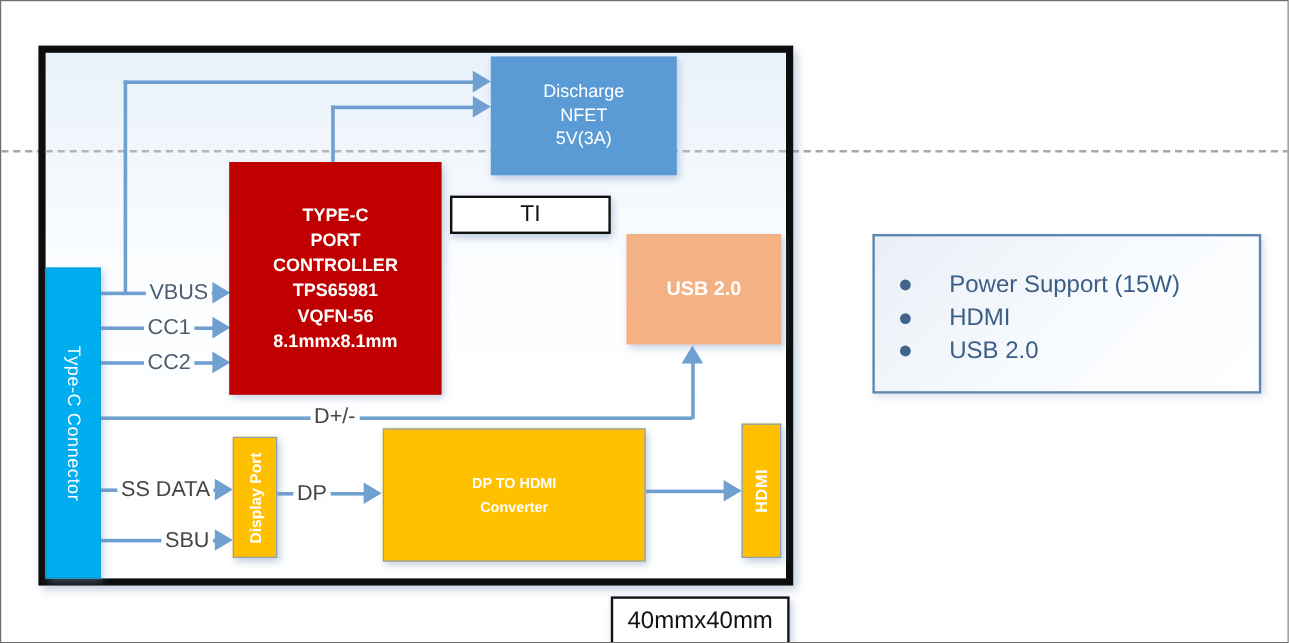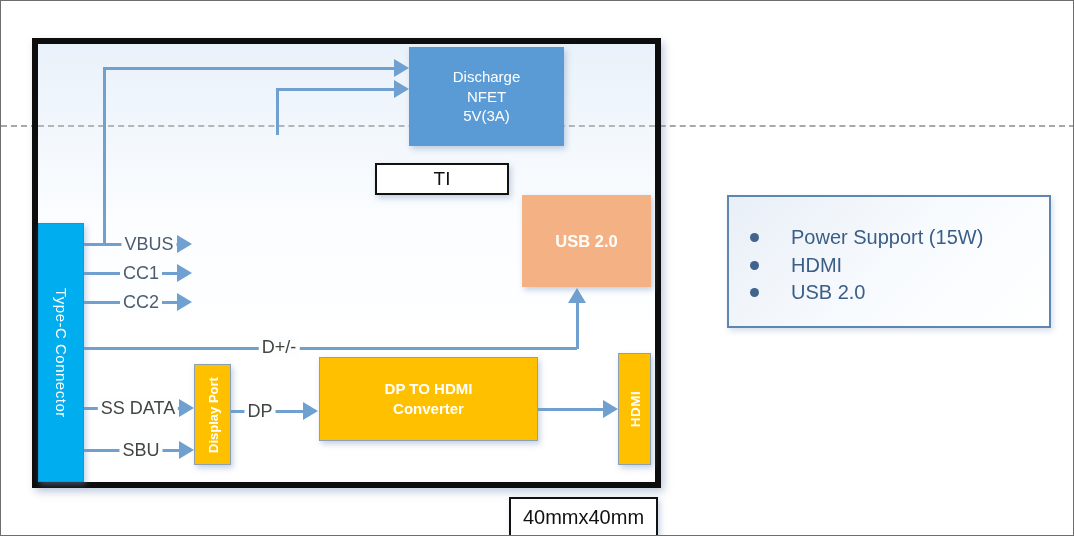--- a/index.html
+++ b/index.html
@@ -29,22 +29,22 @@
   .controller{left:190px;top:134px;width:177px;height:194px;
     background:var(--controller-red,#c00000);font-weight:bold;font-size:15px;line-height:21px;}
   .nfet{left:408px;top:46px;width:155px;height:99px;
     background:var(--nfet-blue,#5b9bd5);font-size:15px;line-height:19.5px;}
   .tibox{left:374px;top:162px;width:134px;height:32px;background:#fff;
     border:2.5px solid #111;color:#111;font-size:19px;z-index:4;}
   .usb2{left:521px;top:194px;width:129px;height:92px;
     background:var(--usb-peach,#f4b183);font-weight:bold;font-size:16.5px;}
   .yellow{background:var(--block-yellow,#ffc000);border:1.5px solid #8ba0b3;}
   .dport{left:193px;top:363px;width:37px;height:101px;}
-  .conv{left:318px;top:356px;width:219px;height:84px;font-weight:600;
-    font-size:15px;line-height:20px;}
+  .conv{left:318px;top:356px;width:219px;height:111px;font-weight:600;
+    font-size:12px;line-height:20px;}
   .hdmib{left:617px;top:352px;width:33px;height:112px;}
   .rot{position:absolute;left:50%;top:50%;transform:translate(-50%,-50%) rotate(-90deg);
     white-space:nowrap;text-align:center;font-weight:bold;color:#fff;}
   .dport .rot{font-size:13px;line-height:15px;white-space:normal;width:95px;}
   .hdmib .rot{font-size:13.5px;letter-spacing:.5px;}
   .mmbox{left:508px;top:448px;width:149px;height:40px;background:#fff;
     border:2.5px solid #111;color:#111;font-size:20px;z-index:6;margin-top:48px;}
   
   .hline,.vline{position:absolute;background:var(--line-blue,#6fa0d0);z-index:2;}
   .hline{height:3px;}
@@ -111,20 +111,28 @@
   <div class="hline" style="left:230px;top:408.5px;width:73px;"></div>
   <div class="ar" style="left:302px;top:401px;"></div>
 
   <div class="hline" style="left:537px;top:406.5px;width:66px;"></div>
   <div class="ar" style="left:602px;top:399px;"></div>
 
   <div class="blk connector shadow">
     <span class="vtxt">Type-C Connector</span>
   </div>
 
+  <div class="blk controller shadow">
+    <span>TYPE-C</span>
+    <span>PORT</span>
+    <span>CONTROLLER</span>
+    <span>TPS65981</span>
+    <span>VQFN-56</span>
+    <span>8.1mmx8.1mm</span>
+  </div>
 
   <div class="blk nfet shadow">
     <span>Discharge</span>
     <span>NFET</span>
     <span>5V(3A)</span>
   </div>
 
   <div class="blk tibox shadow">
     <span>TI</span>
   </div>
@@ -148,21 +156,21 @@
 
   <div class="blk mmbox shadow">
     <span>40mmx40mm</span>
   </div>
 
   <span class="siglab slate" style="left:148px;top:243px;">VBUS</span>
   <span class="siglab slate" style="left:140px;top:272px;">CC1</span>
   <span class="siglab slate" style="left:140px;top:301px;">CC2</span>
   <span class="siglab gray" style="left:278px;top:346px;">D+/-</span>
   <span class="siglab gray" style="left:137px;top:407px;">SS DATA</span>
-  <span class="siglab gray" style="left:140px;top:449px;">SBU</span>
+  <span class="siglab gray" style="left:155px;top:449px;">SBU</span>
   <span class="siglab gray" style="left:259px;top:410px;">DP</span>
 
   <div class="callout">
     <div class="crow">
       <span class="bullet"></span>
       <span class="ctext">Power Support (15W)</span>
     </div>
     <div class="crow">
       <span class="bullet"></span>
       <span class="ctext">HDMI</span>

